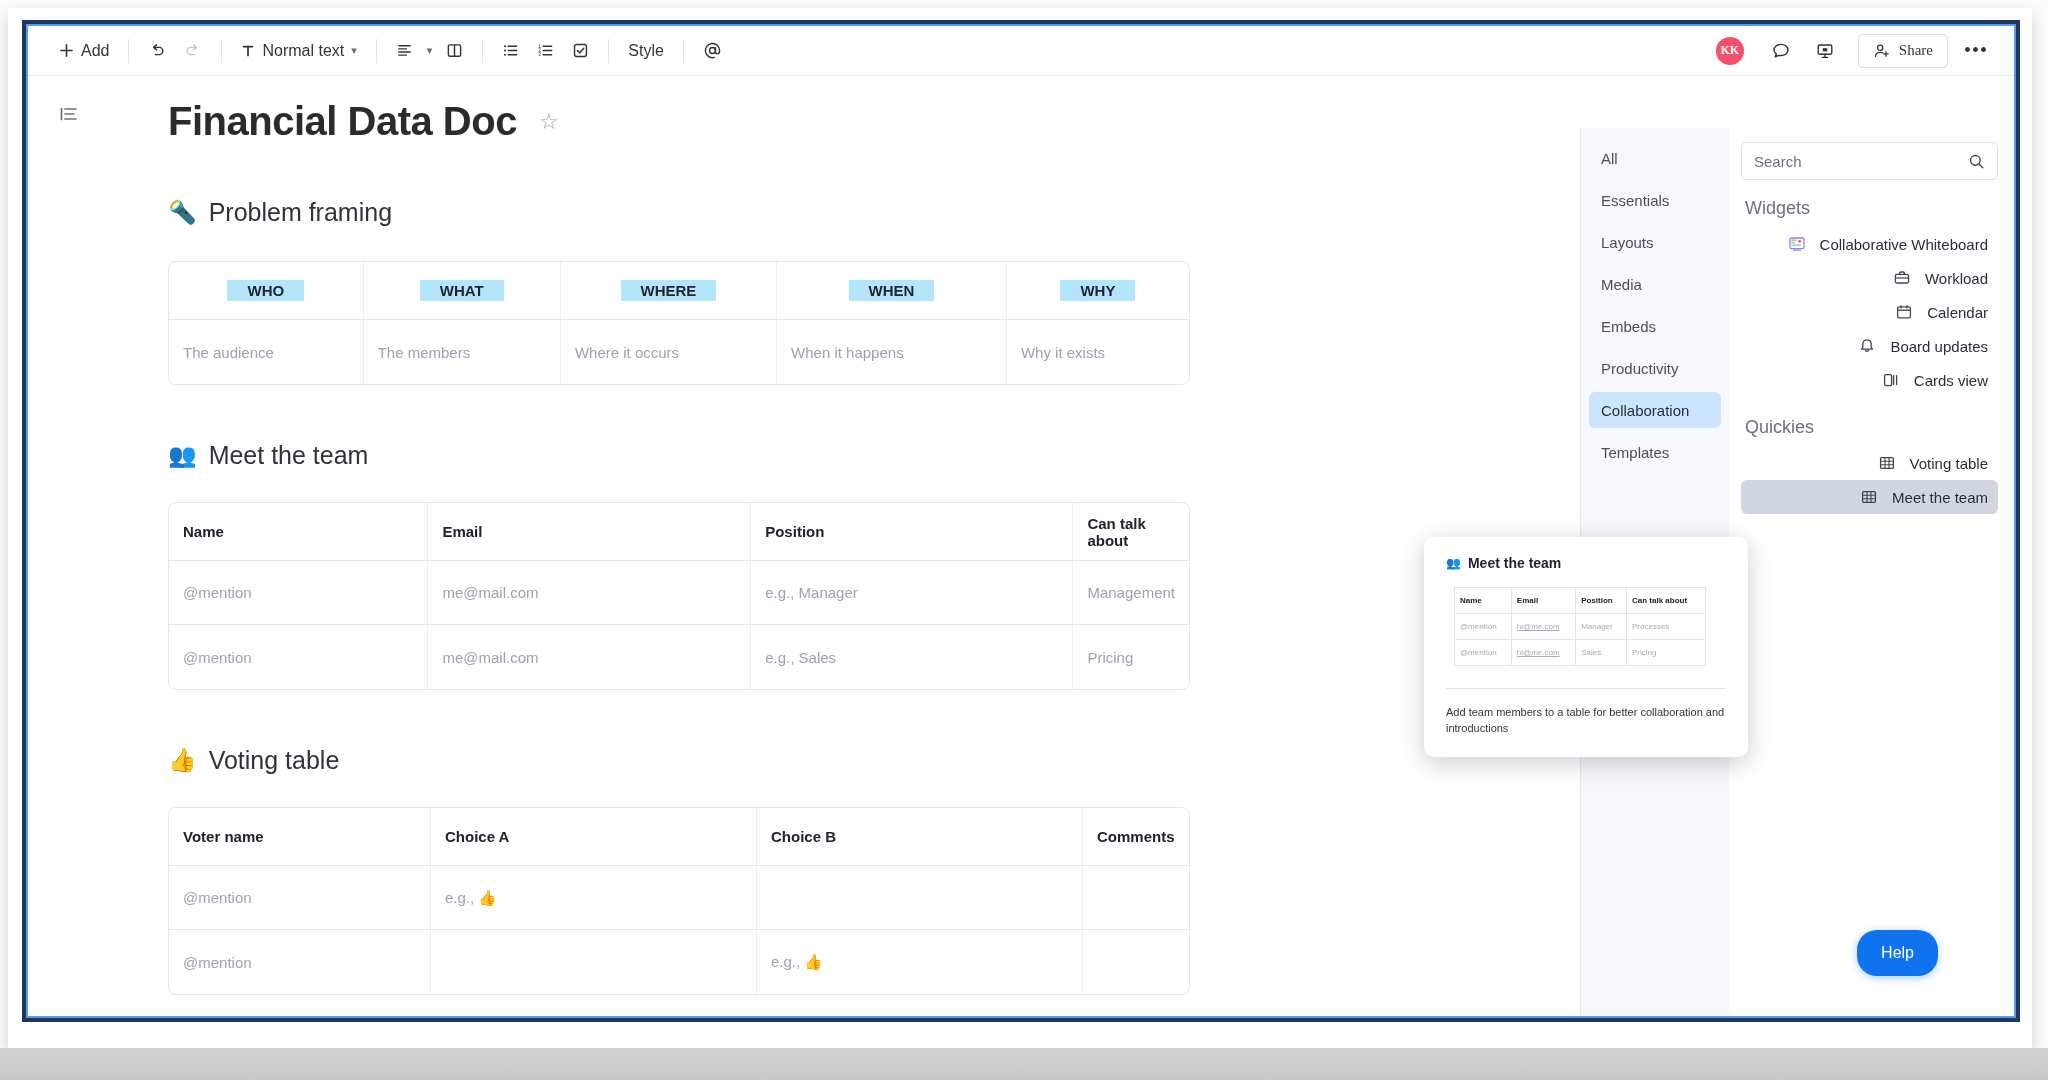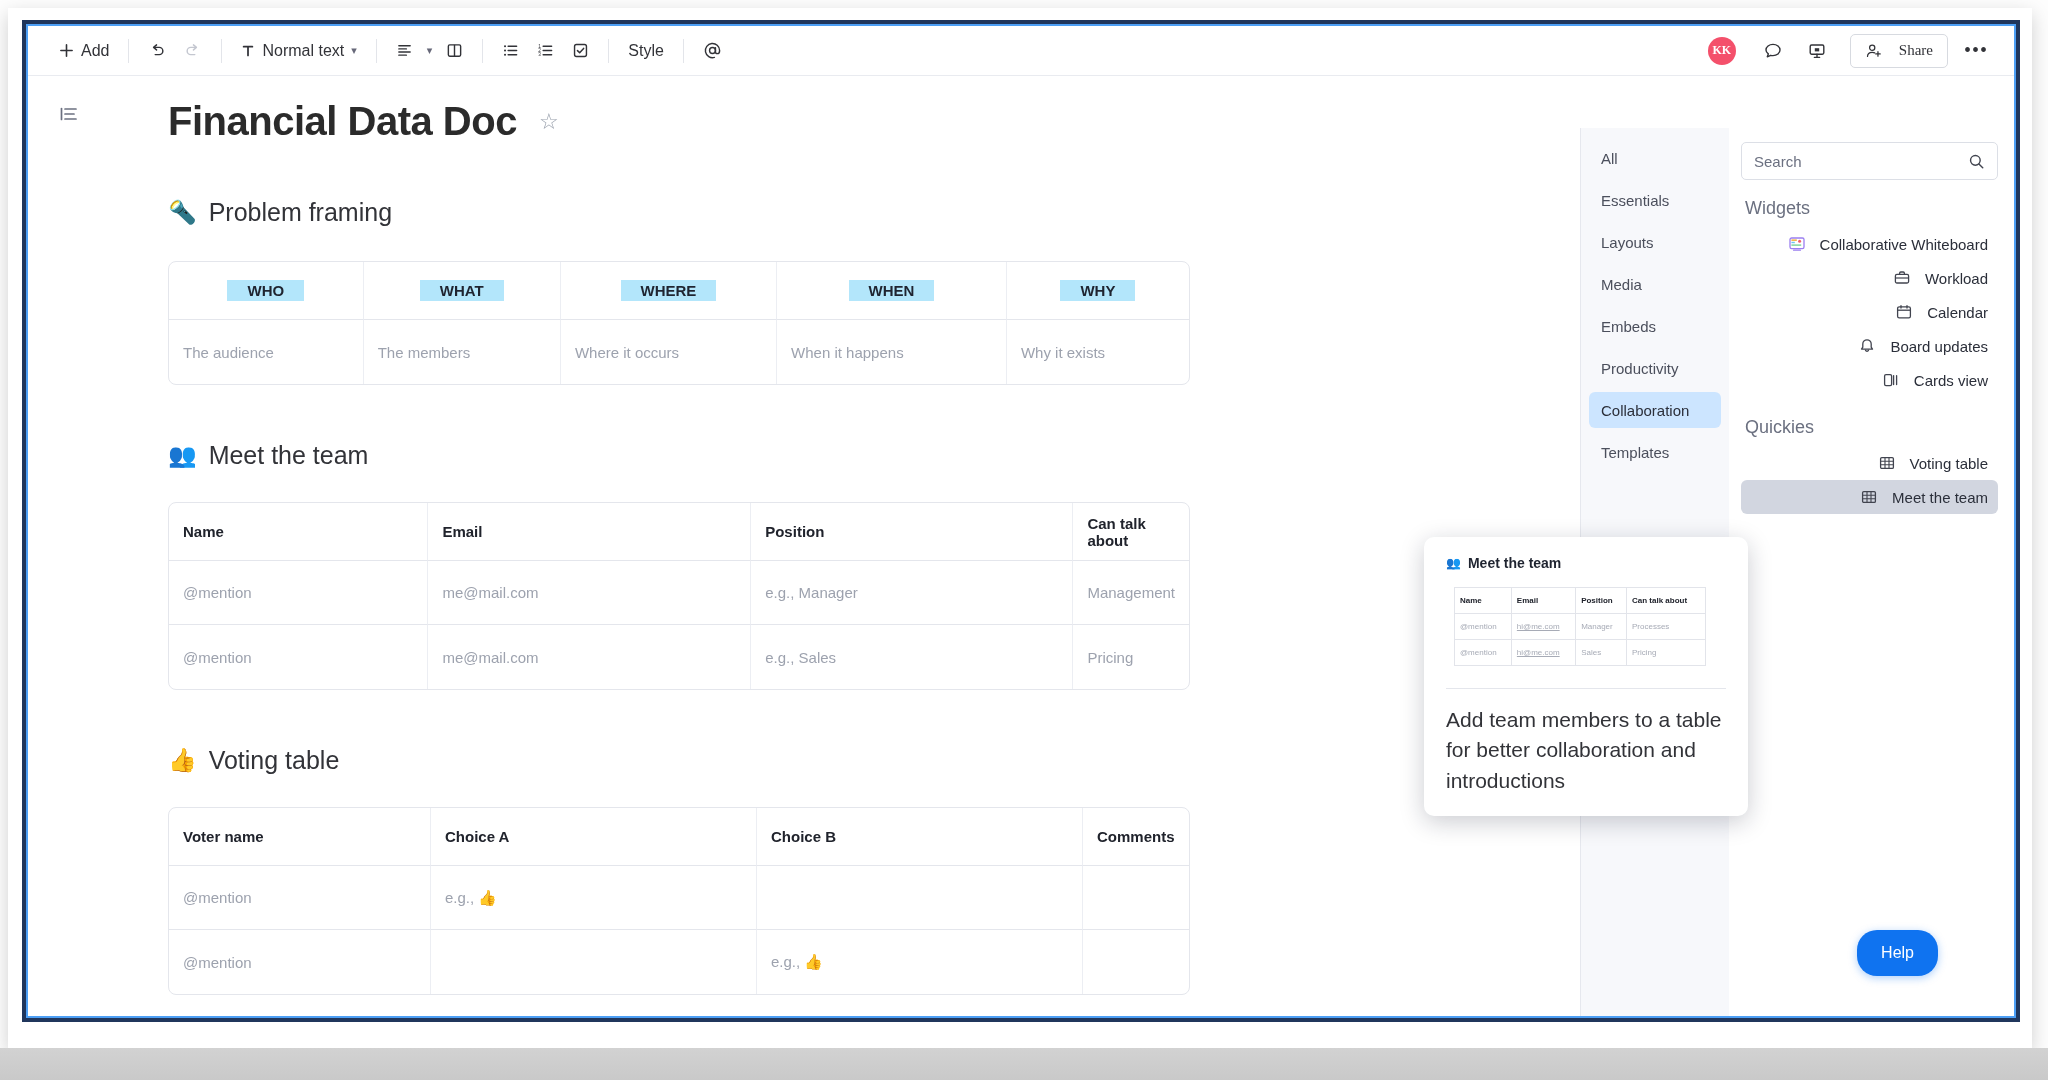--- a/index.html
+++ b/index.html
@@ -40,21 +40,21 @@
   .tb-sep { width: 1px; height: 24px; background: #e3e5ea; margin: 0 10px; }
   .icon { display: inline-flex; align-items: center; justify-content: center; }
   .chev { font-size: 11px; color: #676879; }
   .tb-right { margin-left: auto; display: flex; align-items: center; gap: 6px; font-family: Liberation Serif, serif; }
   #avatar {
     width: 28px; height: 28px; border-radius: 50%; background: #f4506b;
     color: #fff; font-size: 12px; font-weight: bold;
     display: flex; align-items: center; justify-content: center; margin-right: 12px;
   }
   #share-btn {
-    display: flex; align-items: center; gap: 16px; height: 34px; padding: 0 14px;
+    display: flex; align-items: center; gap: 8px; height: 34px; padding: 0 14px;
     border: 1px solid #d7dae0; border-radius: 5px; font-size: 15px; color: #323338;
     cursor: pointer; margin-left: 8px;
   }
   #more-btn { padding: 0 10px; font-size: 20px; color: #323338; cursor: pointer; letter-spacing:1px;}
 
   
   #doc-area { position: absolute; left: 0; top: 51px; right: 0; bottom: 0; background: #fff; overflow: hidden; }
   #outline-icon { position: absolute; left: 30px; top: 26px; cursor: pointer; }
   #doc-content { position: absolute; left: 140px; top: 0; width: 1330px; }
   #doc-title-row { display: flex; align-items: center; gap: 22px; margin-top: 22px; }
@@ -108,21 +108,21 @@
     padding: 18px 22px 20px 22px; z-index: 30;
   }
   #preview-title { display: flex; align-items: center; gap: 7px; font-size: 14px;
                    font-weight: 700; color: #1f2430; margin-bottom: 16px; }
   #preview-table { border: 1px solid #e2e4ea; border-collapse: collapse; width: 252px; margin-left: 8px; }
   #preview-table td { border: 1px solid #e2e4ea; font-size: 8px; padding: 6px 5px; height: 26px; vertical-align: middle; }
   #preview-table .ph { font-weight: 700; color: #20232c; }
   #preview-table .pm { color: #a7abb6; }
   #preview-table .pl { color: #a7abb6; text-decoration: underline; }
   #preview-div { height: 1px; background: #e4e6ec; margin: 22px 0 16px 0; }
-  #preview-desc { font-size: 21px; color: #323338; line-height: 1.45; }
+  #preview-desc { font-size: 11px; color: #323338; line-height: 1.45; }
 
   
   #help-btn {
     position: absolute; right: 76px; bottom: 40px; background: #0f73f0; color: #fff;
     border-radius: 20px; padding: 14px 24px; font-size: 16px; cursor: pointer;
     box-shadow: 0 2px 8px rgba(15,115,240,.35); z-index: 40;
   }
   svg { display: block; }
 </style>
 </head>

